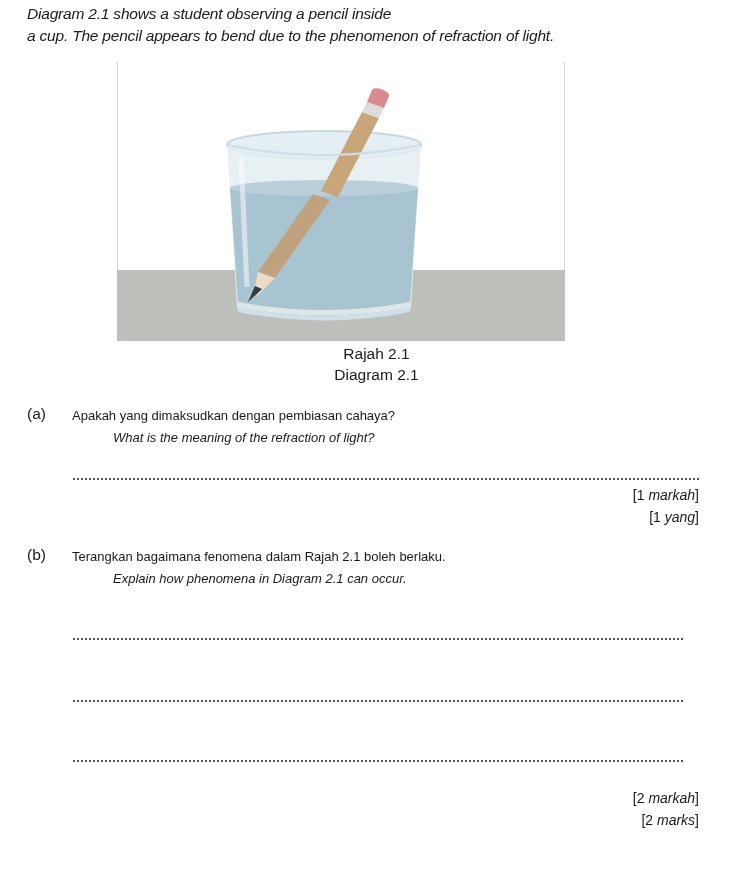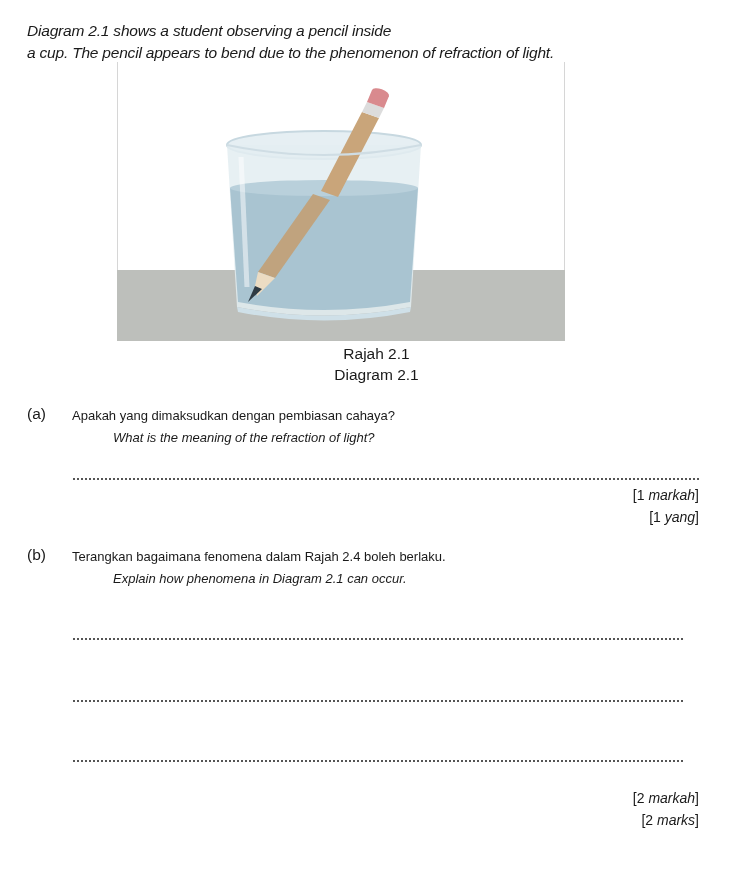--- a/index.html
+++ b/index.html
@@ -1,19 +1,19 @@
 <!DOCTYPE html>
 <html><head>
 <meta charset="utf-8">
 <style>
   html, body { margin:0; padding:0; background:#ffffff; }
   body { width:753px; height:872px; position:relative; overflow:hidden;
          font-family:"Liberation Sans", sans-serif; color:#1a1a1a; }
   .abs { position:absolute; }
-  .intro { left:27px; top:20px; font-size:15.5px; font-style:italic; line-height:22px; letter-spacing:-0.2px; }
+  .intro { left:27px; top:3px; font-size:15.5px; font-style:italic; line-height:22px; letter-spacing:-0.2px; }
   .figure { left:117px; top:62px; width:448px; height:279px; background:#fff; }
   .fig-border-l { position:absolute; left:0; top:0; width:1px; height:210px; background:#d6d6d6; }
   .fig-border-r { position:absolute; right:0; top:0; width:1px; height:210px; background:#d6d6d6; }
   .table-surface { position:absolute; left:0; top:208px; width:448px; height:71px; background:#bdbfbb; }
   .caption { width:753px; left:0; text-align:center; font-size:15.5px; }
   .cap1 { top:345px; }
   .cap2 { top:366px; }
   .qlabel { left:27px; font-size:15.5px; }
   .qtext { left:72px; font-size:13px; line-height:22px; }
   .qtext .en { font-style:italic;margin-left:41px; }
@@ -70,21 +70,21 @@
   <div class="en">What is the meaning of the refraction of light?</div>
 </div>
 <div class="abs dots" style="top:478px; width:627px"></div>
 <div class="abs marks" style="top:484px">
   <div><span>[1 </span><i>markah</i><span>]</span></div>
   <div><span>[1 </span><i>yang</i><span>]</span></div>
 </div>
 
 <div class="abs qlabel" style="top:546px">(b)</div>
 <div class="abs qtext" style="top:546px">
-  <div>Terangkan bagaimana fenomena dalam Rajah 2.4 boleh berlaku.</div>
+  <div>Terangkan bagaimana fenomena dalam Rajah 2.1 boleh berlaku.</div>
   <div class="en">Explain how phenomena in Diagram 2.1 can occur.</div>
 </div>
 <div class="abs dots" style="top:638px; width:612px"></div>
 <div class="abs dots" style="top:700px; width:612px"></div>
 <div class="abs dots" style="top:760px; width:612px"></div>
 <div class="abs marks" style="top:787px">
   <div><span>[2 </span><i>markah</i><span>]</span></div>
   <div><span>[2 </span><i>marks</i><span>]</span></div>
 </div>
 

